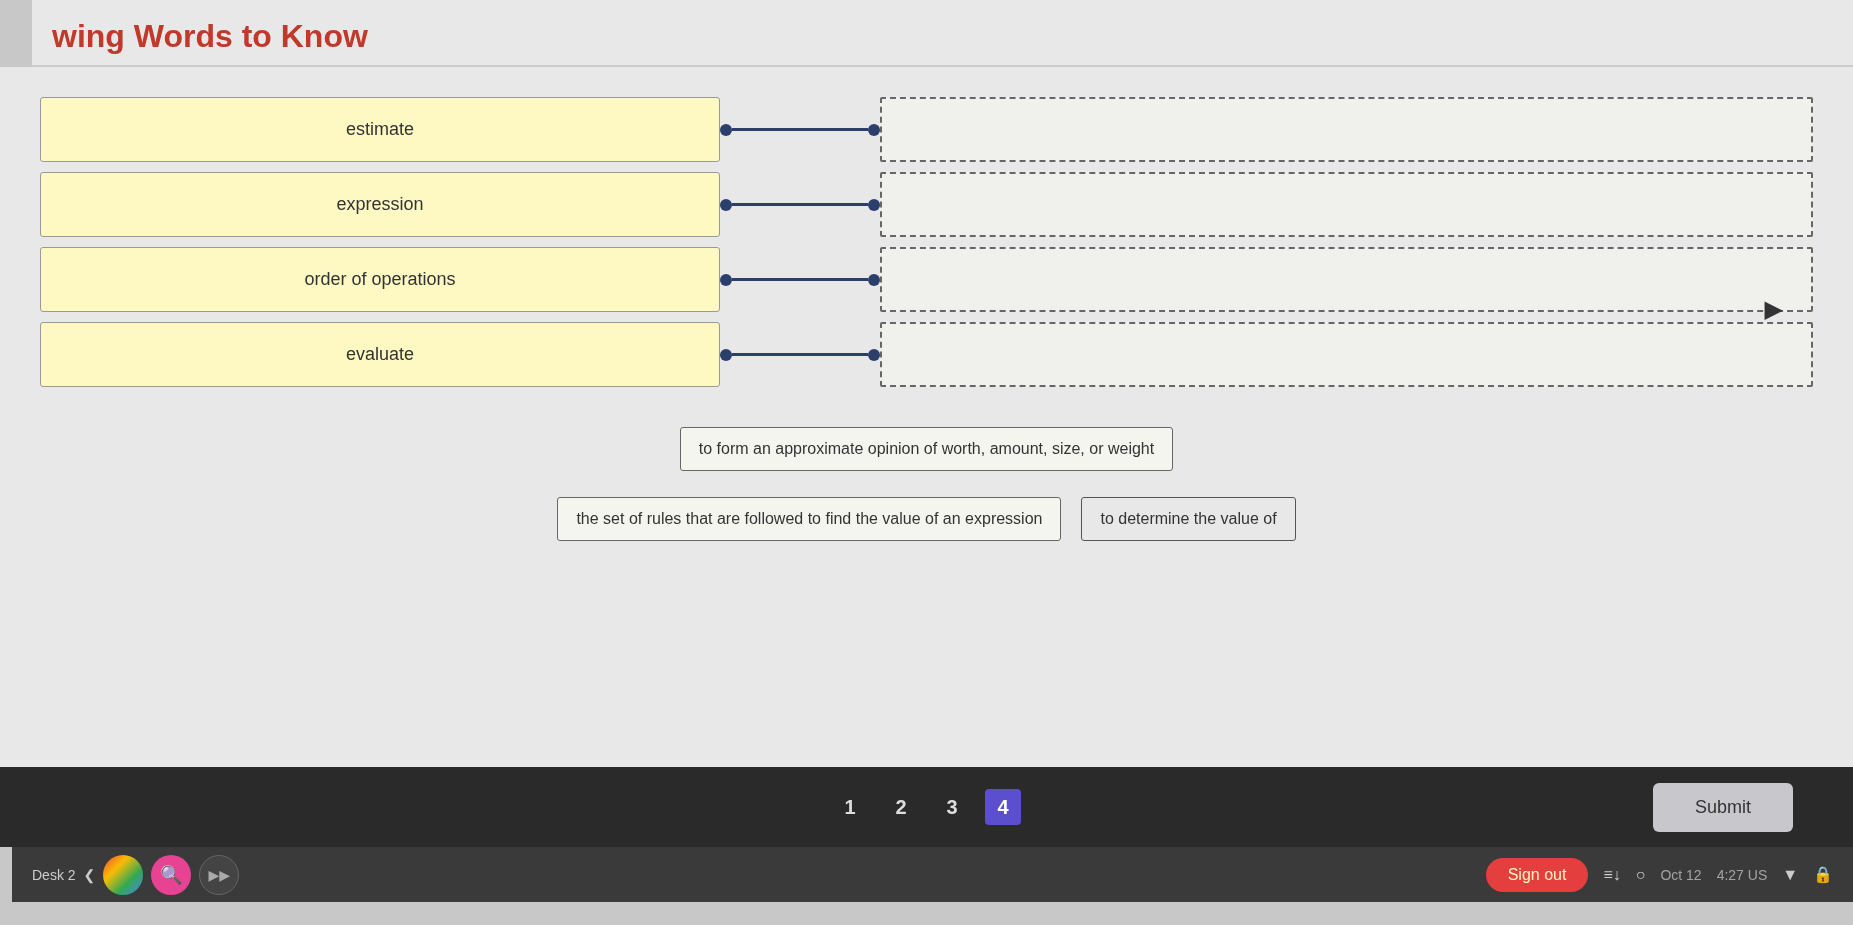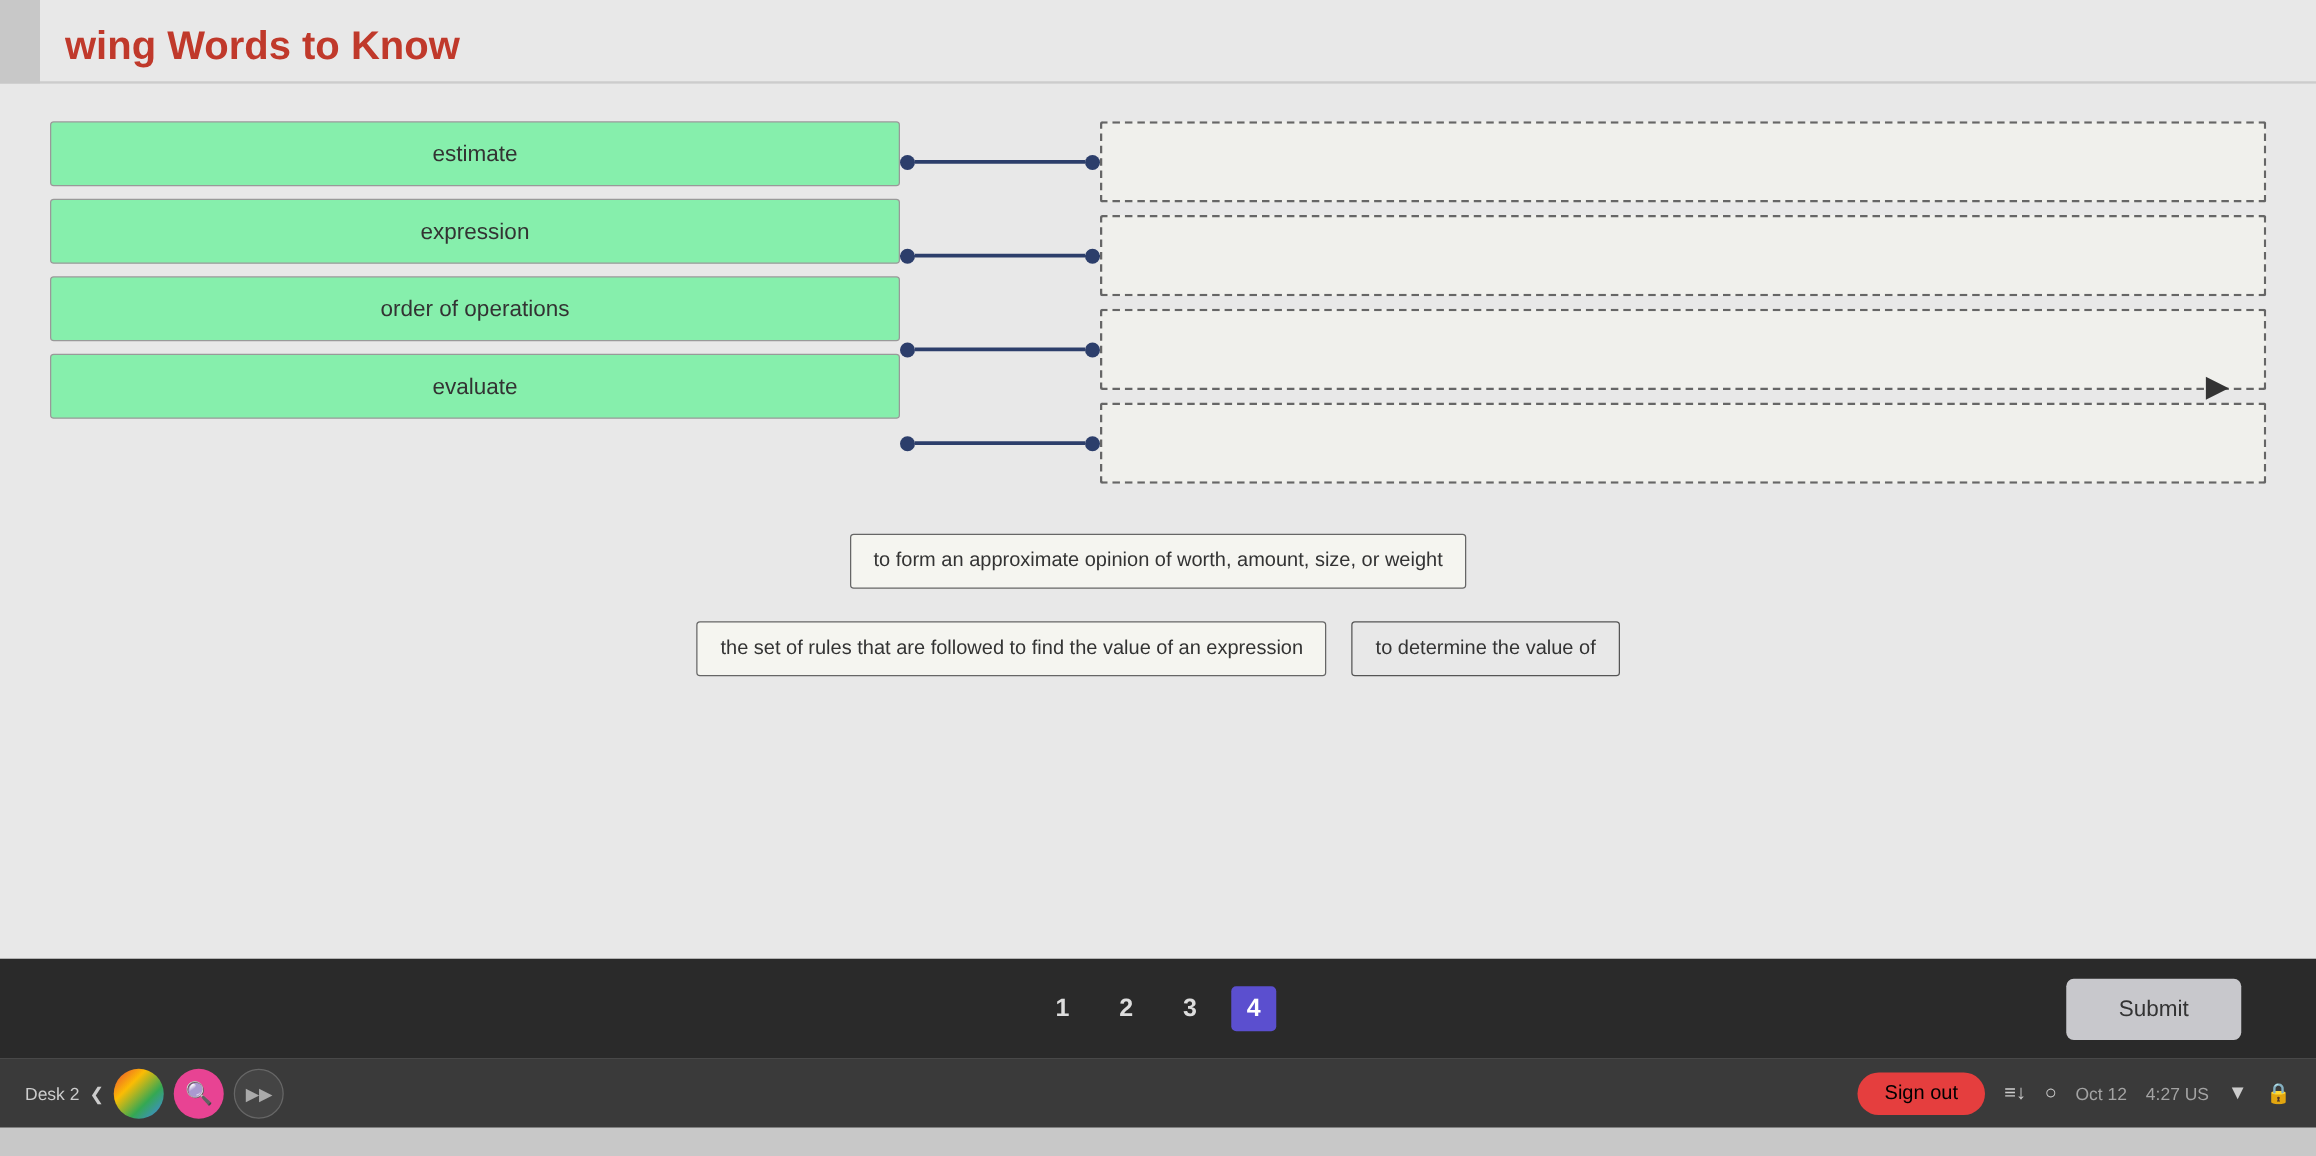--- a/index.html
+++ b/index.html
@@ -42,29 +42,29 @@
 
     
     .terms-column {
       display: flex;
       flex-direction: column;
       gap: 10px;
       width: 680px;
     }
 
     .term-box {
-      background: #86efac;
+      background: #fef9c3;
       border: 1.5px solid #999;
       border-radius: 3px;
       padding: 14px 20px;
       text-align: center;
       font-size: 18px;
       color: #333;
       position: relative;
-      height: 52px;
+      height: 65px;
       display: flex;
       align-items: center;
       justify-content: center;
     }
 
     
     .connectors-column {
       width: 160px;
       position: relative;
       display: flex;
@@ -187,20 +187,21 @@
     }
 
     
     .taskbar {
       background: #3a3a3a;
       height: 55px;
       display: flex;
       align-items: center;
       padding: 0 20px;
       gap: 10px;
+      margin-left: 12px;
     }
 
     .taskbar-left {
       display: flex;
       align-items: center;
       gap: 8px;
       flex: 1;
     }
 
     .taskbar-label {
@@ -242,21 +243,21 @@
       align-items: center;
       gap: 15px;
       margin-left: auto;
     }
 
     .sign-out-btn {
       background: #e53e3e;
       border: none;
       border-radius: 20px;
       padding: 8px 22px;
-      color: #000000;
+      color: #fef9c3;
       font-size: 16px;
       cursor: pointer;
     }
 
     .taskbar-sys-text {
       color: #a3a3a3;
       font-size: 14px;
     }
 
     .sys-icon {

